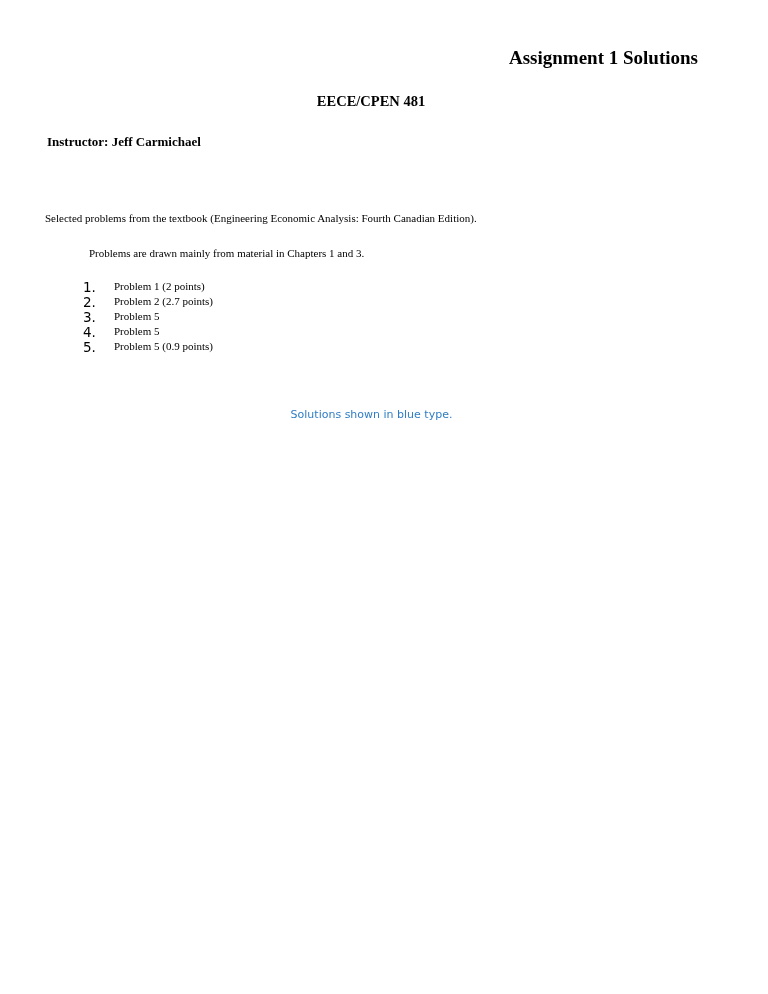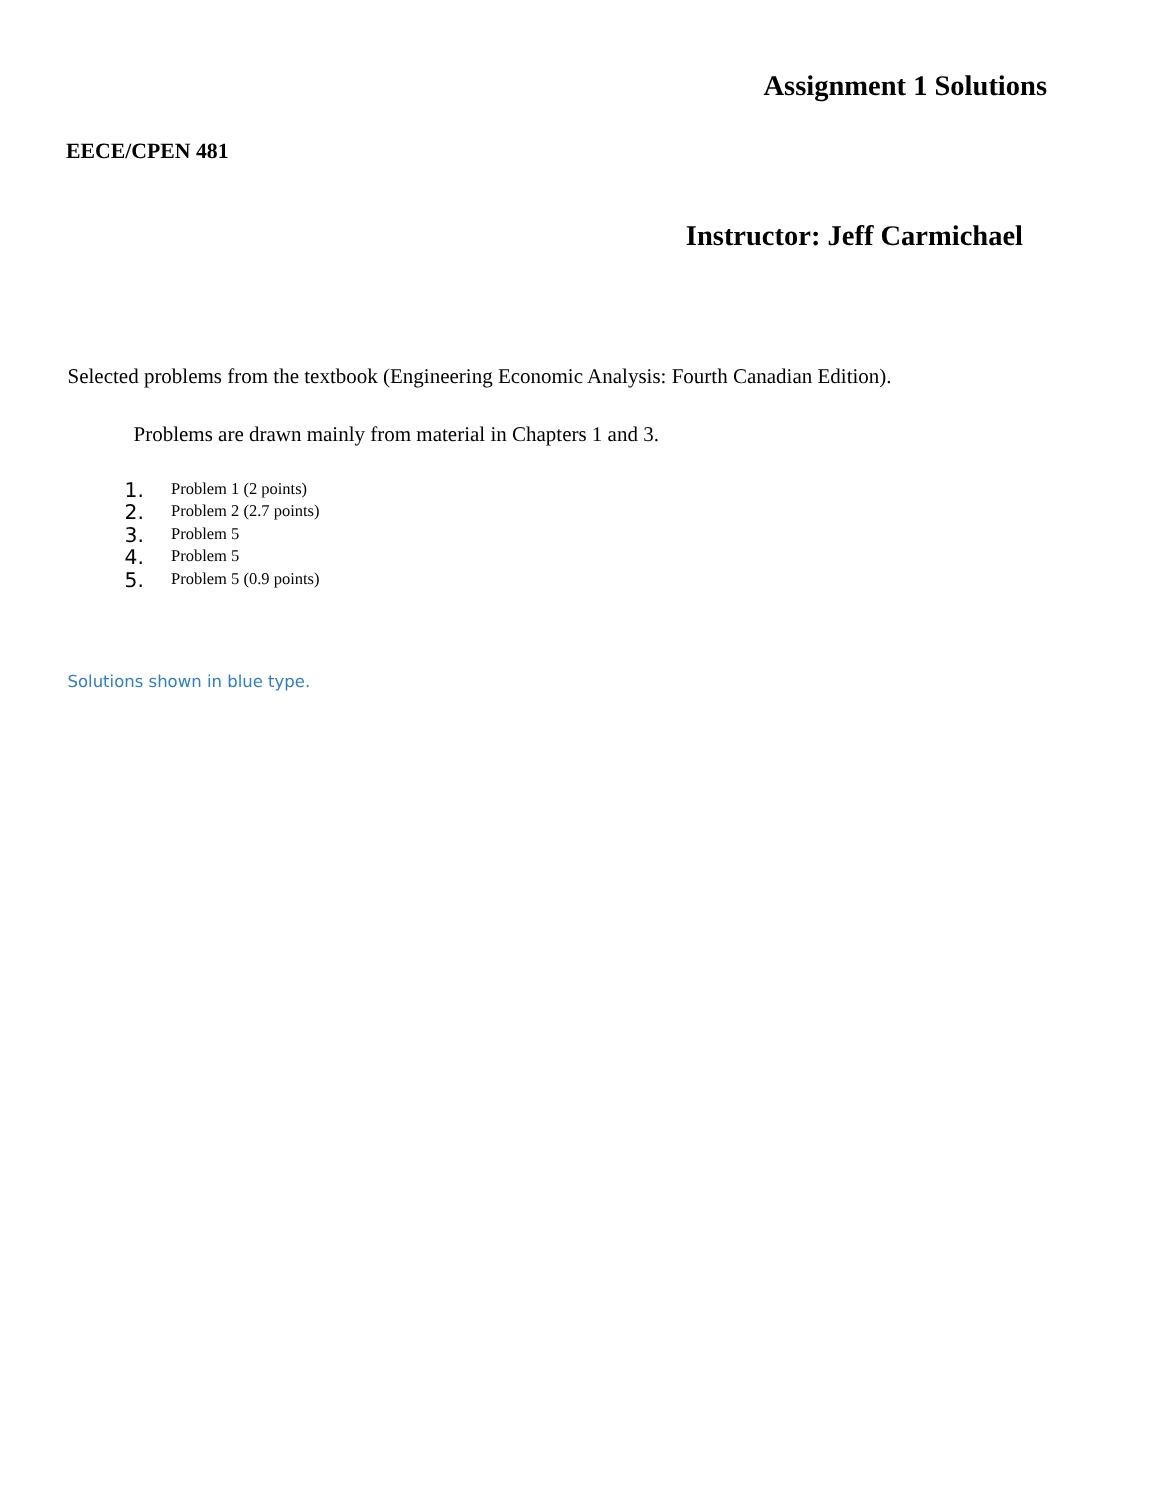--- a/index.html
+++ b/index.html
@@ -24,34 +24,35 @@
   }
   .title {
     text-align: right;
     font-weight: bold;
     font-size: 19px;
     line-height: 1.3;
     margin: 0;
     padding-top: 2px;
   }
   .subtitle {
+    text-align: center;
     font-weight: bold;
     font-size: 14.5px;
     margin: 0;
     padding-top: 22px;
   }
   .instructor {
-    text-align: right;
+    text-align: left;
     font-weight: bold;
-    font-size: 19px;
-    margin: 16px;
+    font-size: 13px;
+    margin: 3px;
     padding-top: 21px;
   }
   .para {
-    font-size: 14px;
+    font-size: 11px;
     line-height: 1.35;
     margin: 0;
     padding-left: 1px;
   }
   .para-1 { padding-top: 58px; }
   .para-2 { padding-top: 20px; margin-left: 44px; }
   .problem-list {
     margin: 0;
     padding-top: 19px;
     padding-left: 22px;
@@ -73,20 +74,21 @@
     font-family: "DejaVu Sans", sans-serif;
     font-size: 13.5px;
   }
   .note {
     font-family: "DejaVu Sans", sans-serif;
     font-size: 11px;
     color: #2f7dc4;
     padding-top: 55px;
     padding-left: 1px;
     margin: 0;
+    text-align: center;
   }
 </style>
 </head>
 <body>
 
 <div class="page">
 
   <h1 class="title">Assignment 1 Solutions</h1>
 
   <h2 class="subtitle">EECE/CPEN 481</h2>

